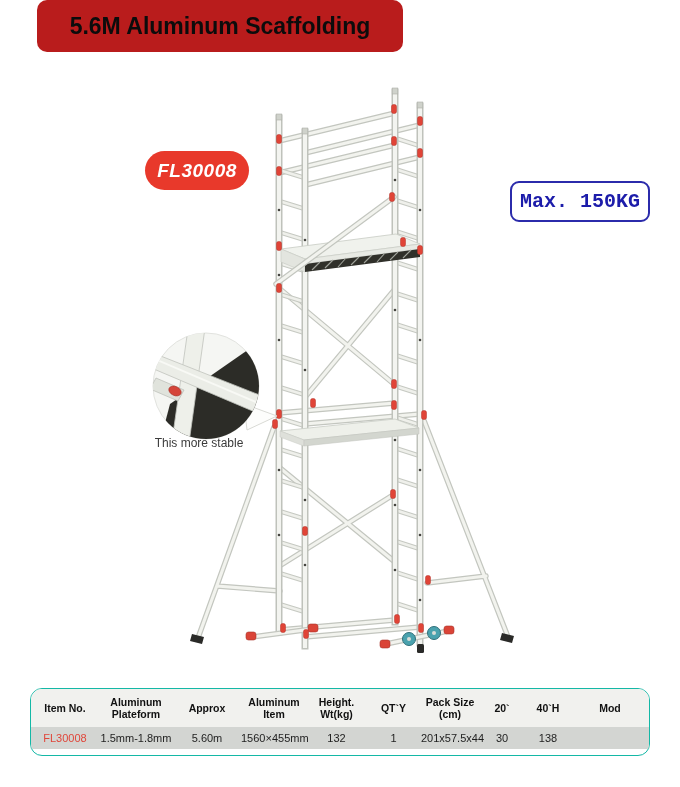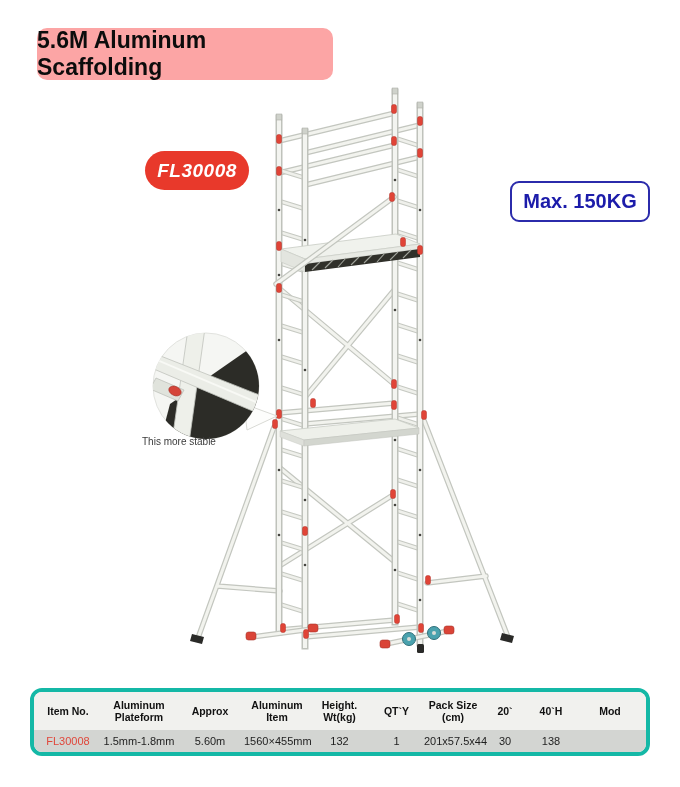--- a/index.html
+++ b/index.html
@@ -1,44 +1,44 @@
 <!DOCTYPE html>
 <html><head>
 <meta charset="utf-8">
 <style>
   html,body{margin:0;padding:0;background:#ffffff;}
   body{width:680px;height:787px;font-family:"Liberation Sans",sans-serif;position:relative;overflow:hidden;}
   .canvas{position:absolute;left:0;top:0;width:680px;height:787px;background:#ffffff;}
 
   
-  .banner{position:absolute;left:37px;top:28px;width:296px;height:52px;background:#fca5a5;
+  .banner{position:absolute;left:37px;top:0;width:366px;height:52px;background:#b91c1c;
           border-radius:10px;display:flex;align-items:center;justify-content:center;}
   .banner span{font-weight:bold;font-size:23px;color:#0c0c0c;}
 
   
   .badge{position:absolute;left:145px;top:151px;width:104px;height:39px;background:#e8392b;
          border-radius:20px;display:flex;align-items:center;justify-content:center;}
   .badge span{color:#ffffff;font-weight:bold;font-style:italic;font-size:19px;letter-spacing:0.5px;}
 
   
   .maxbox{position:absolute;left:510px;top:181px;width:140px;height:41px;background:#ffffff;
           border:2.5px solid #2b2bab;border-radius:9px;box-sizing:border-box;
           display:flex;align-items:center;justify-content:center;}
-  .maxbox span{color:#1c1caa;font-weight:bold;font-size:20px;}
-
-  
-  .callout-caption{position:absolute;left:142px;top:436px;width:114px;
-                   font-size:10px;color:#3b3b3b;}
+  .maxbox span{color:#1c1caa;font-weight:bold;font-size:20px;font-family:Liberation Mono, monospace;}
+
+  
+  .callout-caption{position:absolute;left:142px;top:436px;width:114px;text-align:center;
+                   font-size:12px;color:#3b3b3b;}
 
   
   .prod-svg{position:absolute;left:0;top:78px;}
 
   
   .ptable{position:absolute;left:30px;top:688px;width:620px;height:68px;box-sizing:border-box;
-          border:4px solid #14b8a6;border-radius:12px;background:#ffffff;overflow:hidden;}
+          border:1px solid #14b8a6;border-radius:12px;background:#ffffff;overflow:hidden;}
   .thead,.trow{display:grid;grid-template-columns:68px 74px 68px 66px 59px 55px 58px 46px 46px 1fr;}
   .thead{height:38px;background:#f1f1ee;align-items:center;}
   .trow{height:22px;background:#d3d5d2;align-items:center;}
   .th{text-align:center;font-weight:bold;font-size:10.5px;line-height:1.15;color:#111111;}
   .th span{display:block;}
   .td{text-align:center;font-size:11px;color:#1e1e1e;}
   .td.item-red{color:#e0463a;}
 
   
   .tube-o{stroke:#c3c6bf;stroke-width:5.5;stroke-linecap:round;fill:none;}

